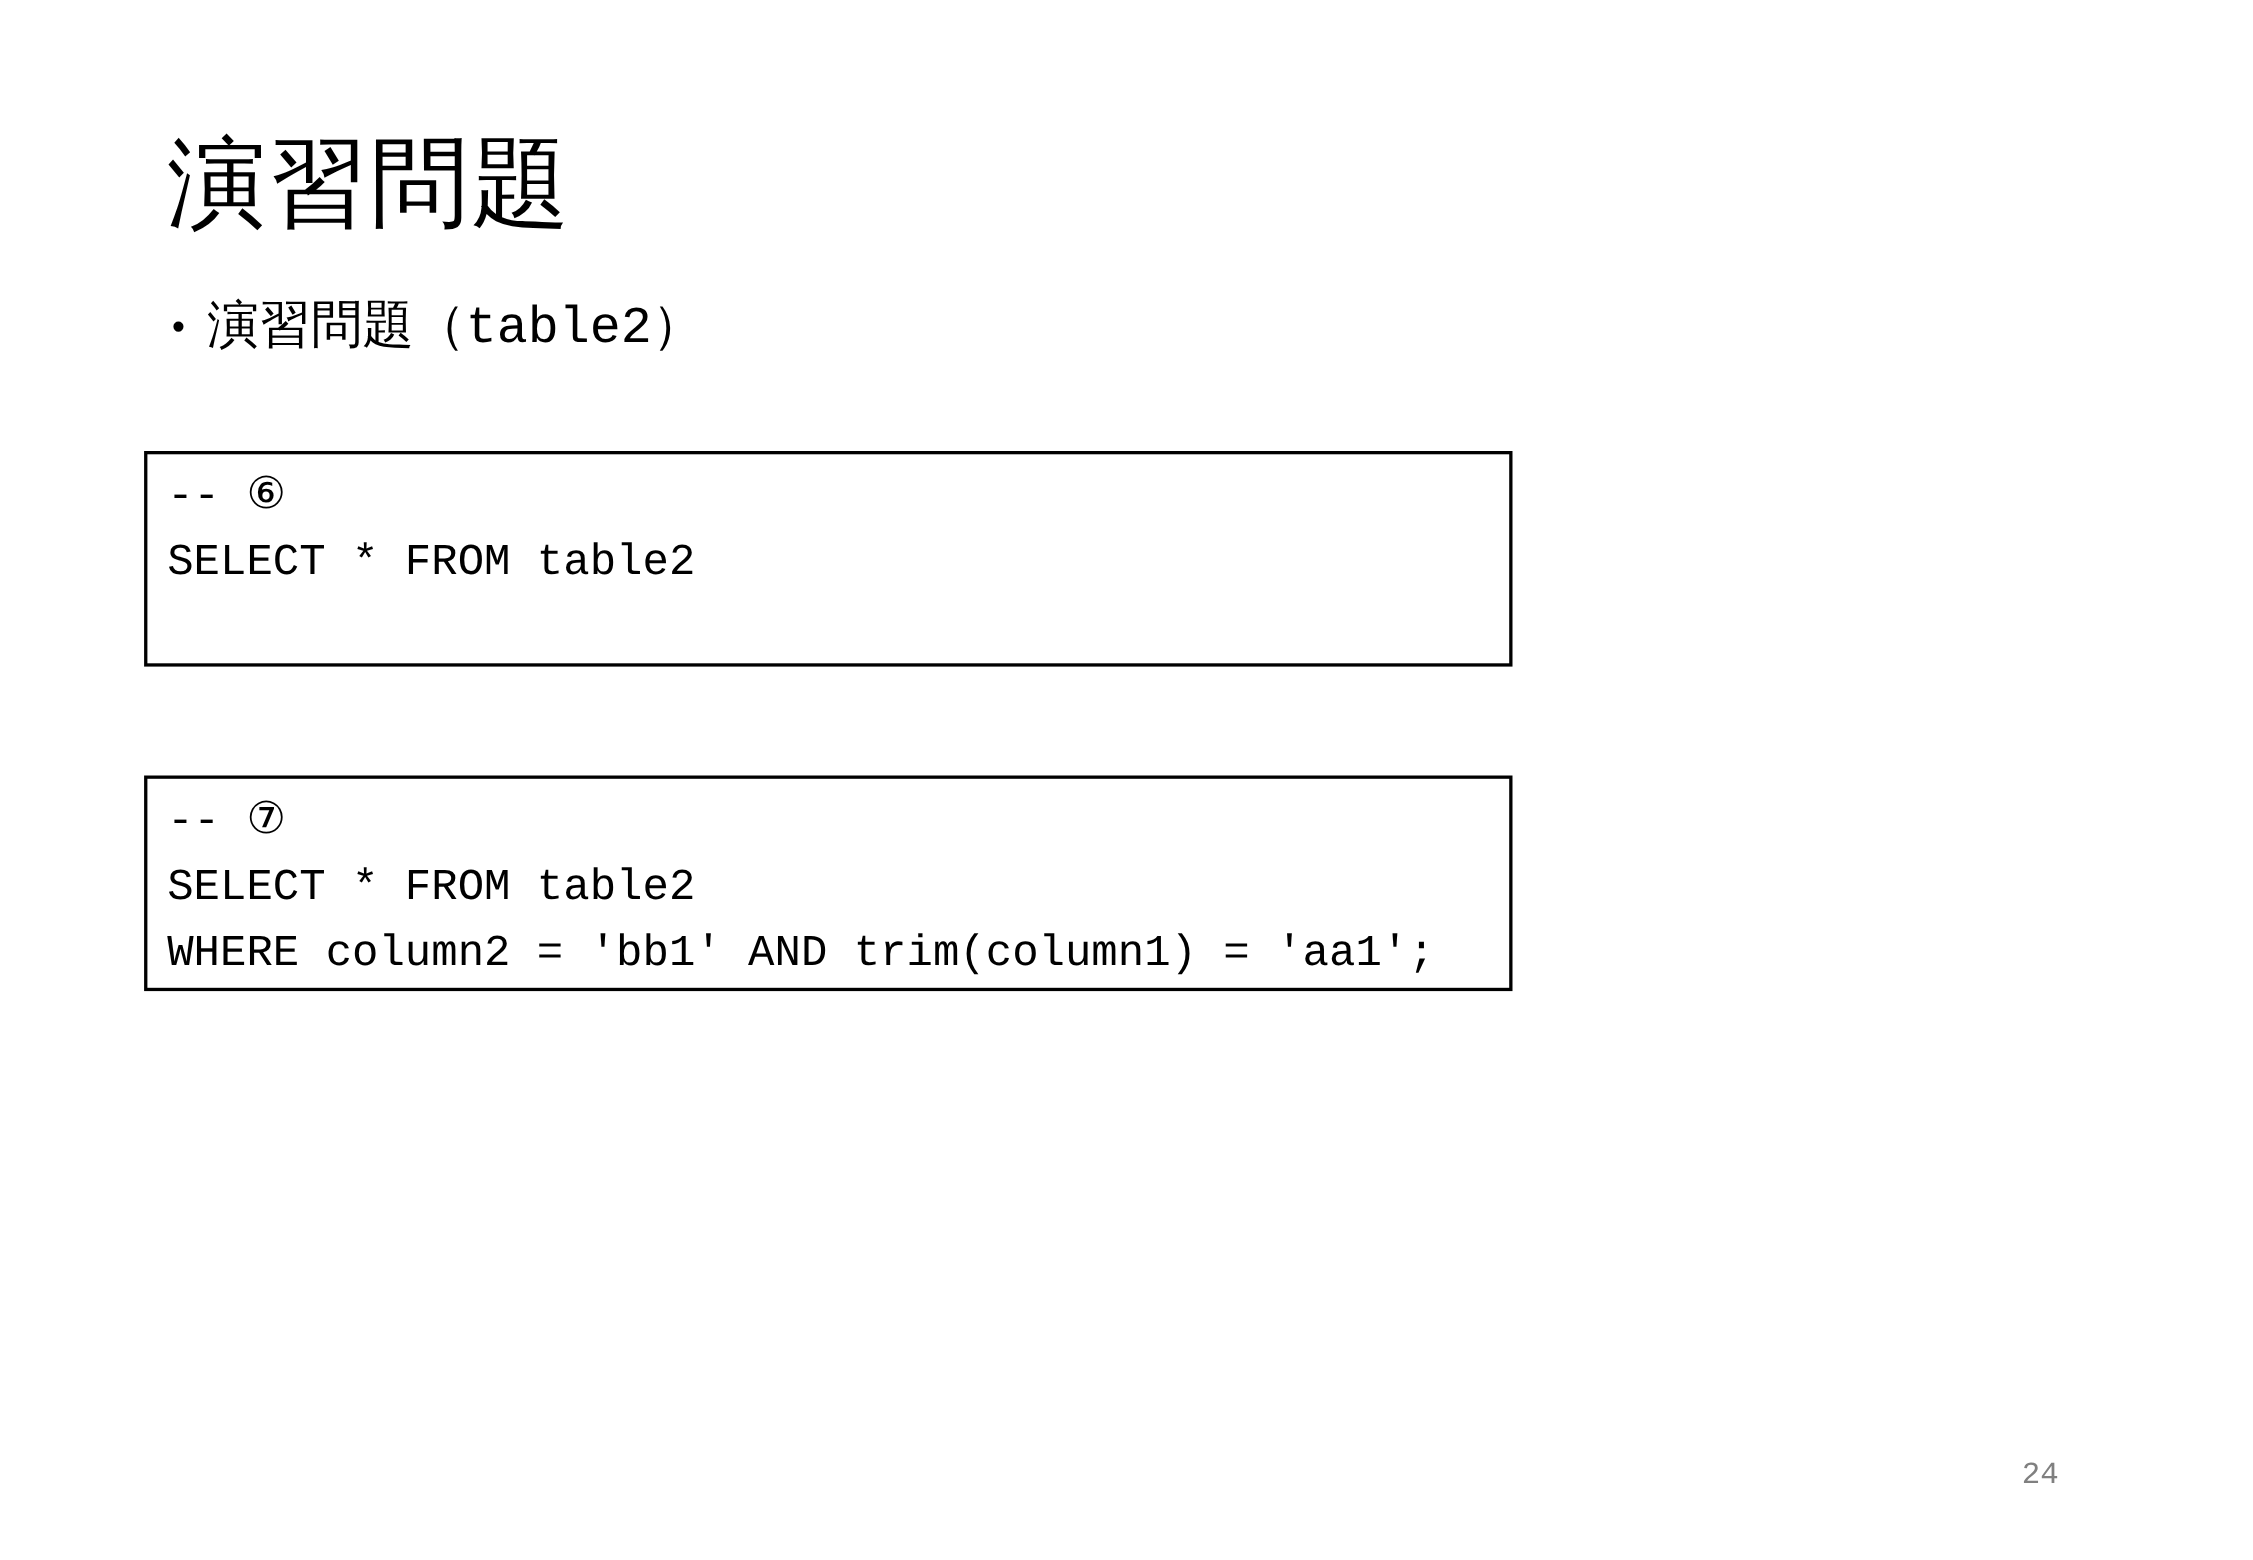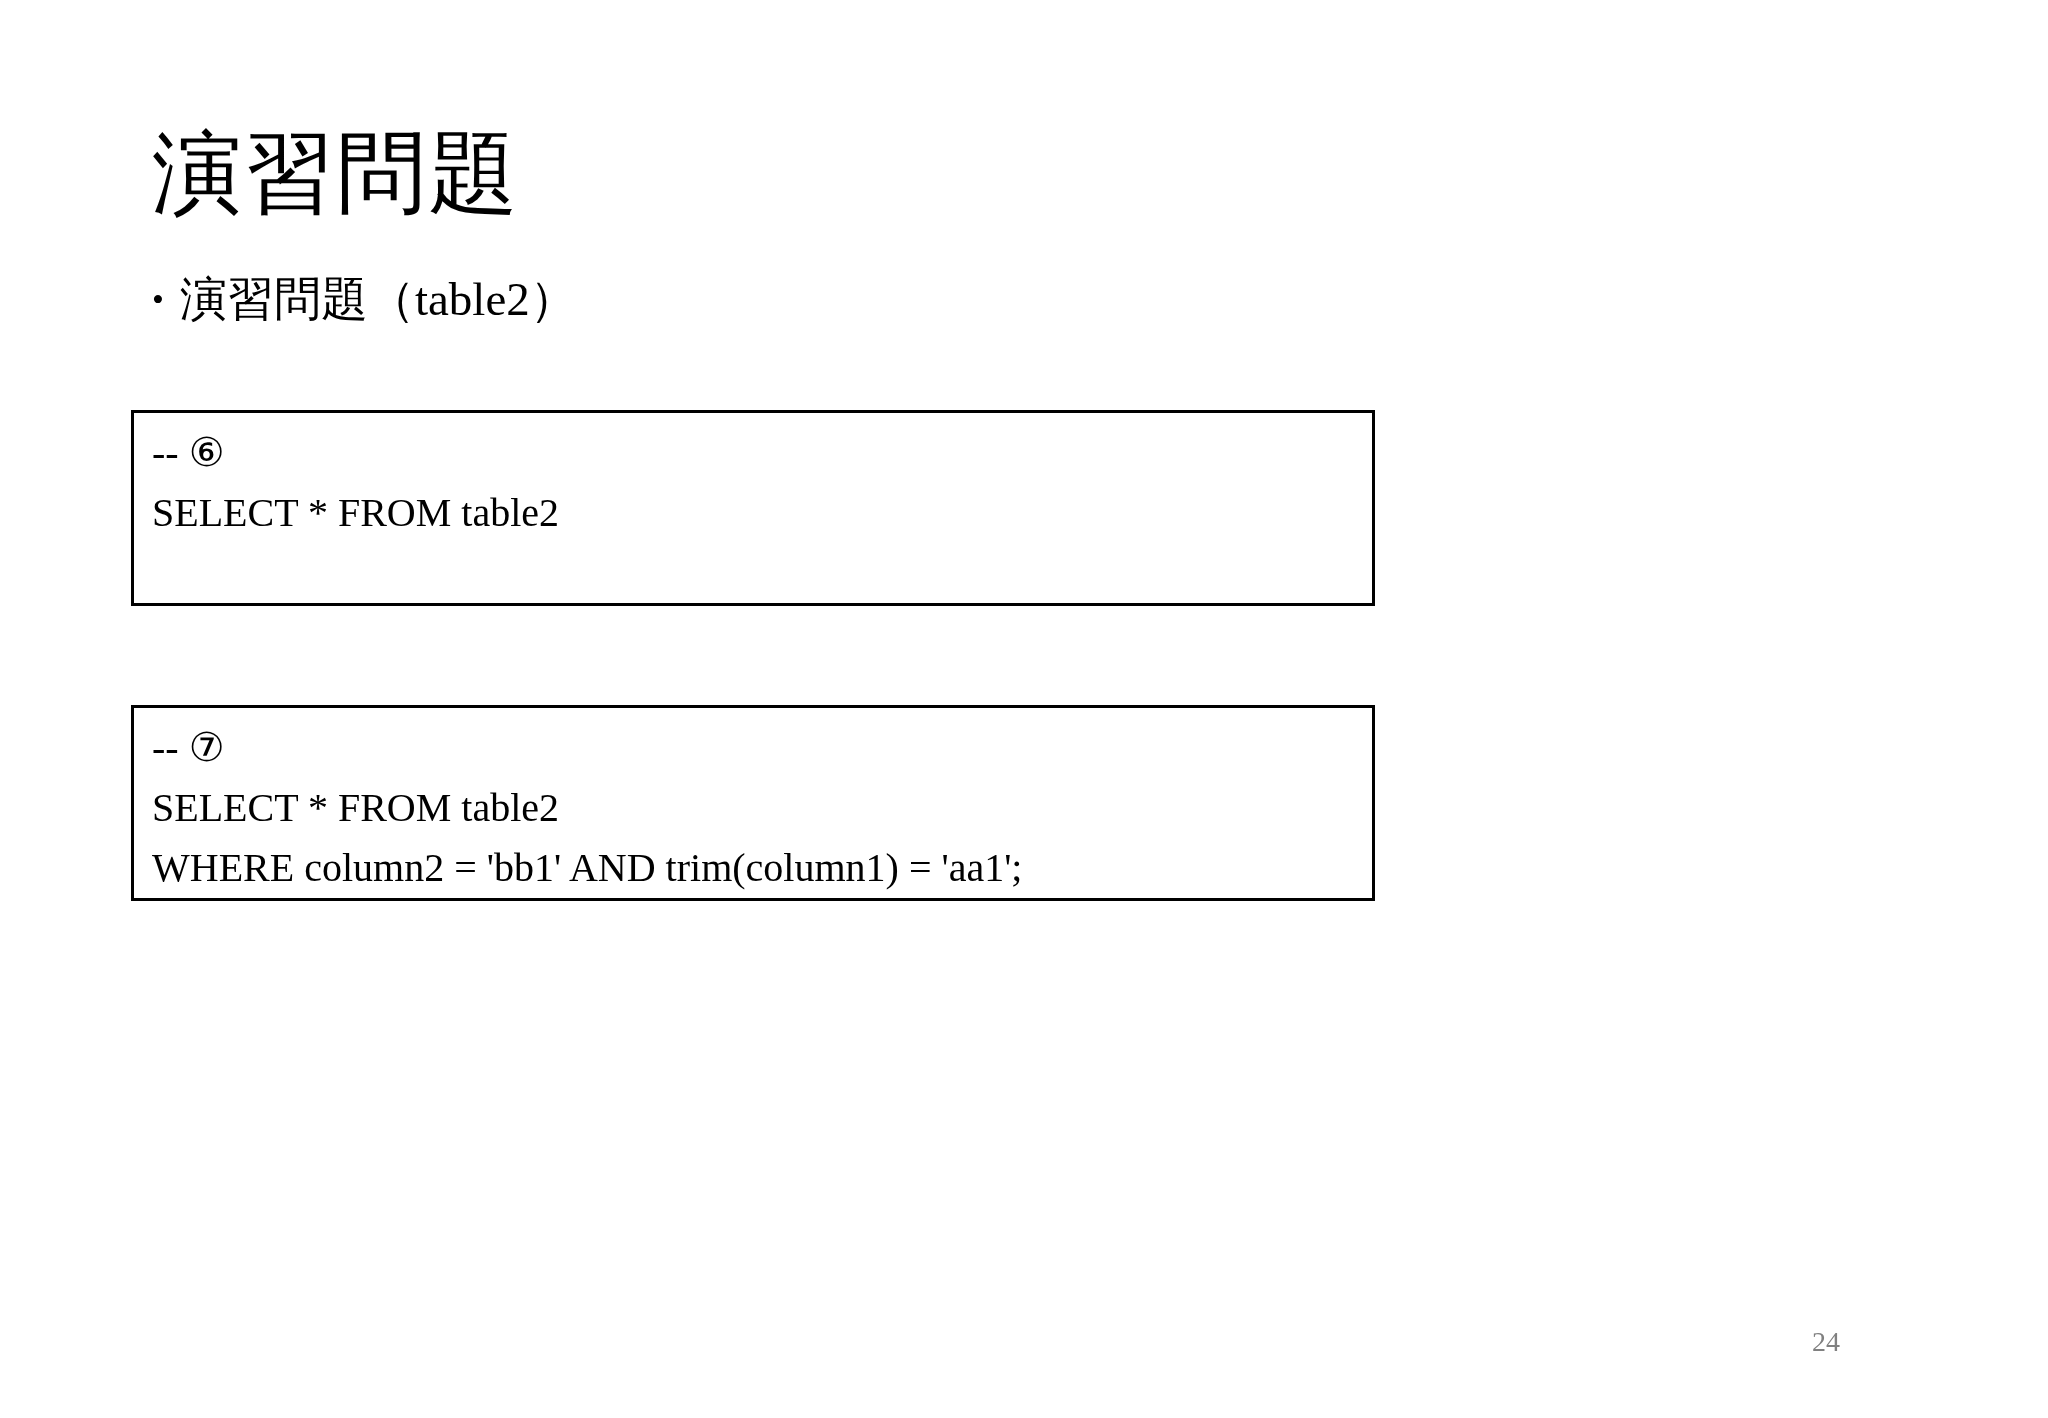--- a/index.html
+++ b/index.html
@@ -6,21 +6,21 @@
     margin: 0;
     padding: 0;
     background: #ffffff;
   }
   .slide {
     position: relative;
     width: 2048px;
     height: 1418px;
     background: #ffffff;
     overflow: hidden;
-    font-family: Liberation Serif, serif;
+    font-family: Liberation Mono, monospace;
     color: #000000;
   }
   .slide-title {
     position: absolute;
     left: 152px;
     top: 118px;
     margin: 0;
     font-size: 90px;
     font-weight: 400;
     letter-spacing: 2px;
@@ -54,24 +54,23 @@
   }
   .code-box-1 { top: 410px; }
   .code-box-2 { top: 705px; }
   .code-line {
     font-size: 40px;
     line-height: 60px;
     white-space: pre;
   }
   .page-number {
     position: absolute;
-    left: 1796px;
+    left: 1838px;
     top: 1326px;
     width: 60px;
-    text-align: center;
     font-size: 28px;
     color: #808080;
   }
 </style>
 </head>
 <body>
 
 <div class="slide">
 
   <h1 class="slide-title">演習問題</h1>

